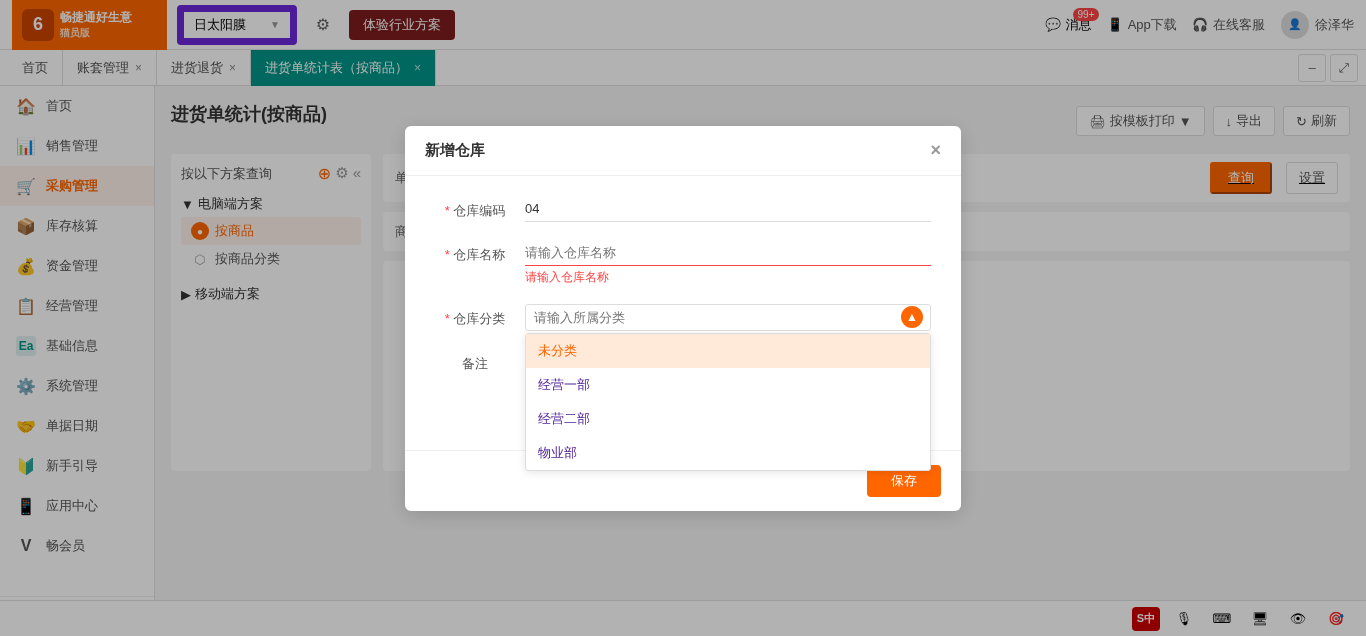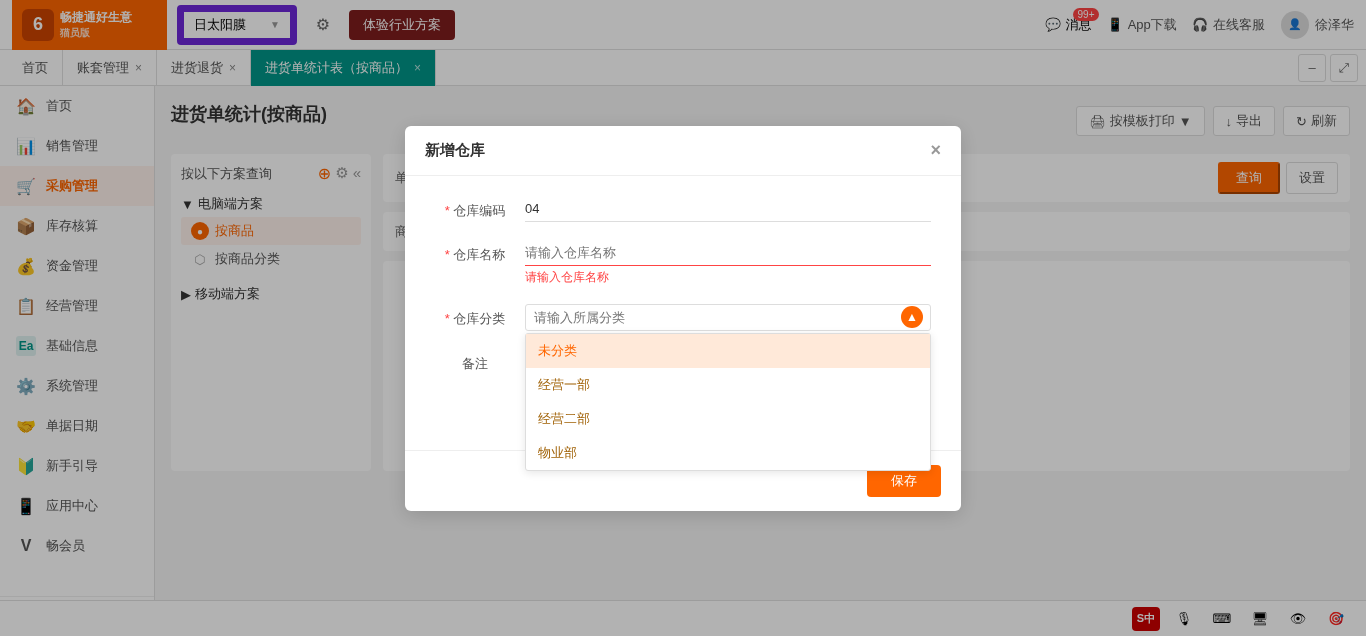--- a/index.html
+++ b/index.html
@@ -122,21 +122,21 @@
       display: flex; align-items: center; justify-content: center; color: #fff; font-size: 12px; cursor: pointer;
     }
 
     
     .category-dropdown {
       position: absolute; top: 100%; left: 0; right: 0; background: #fff;
       border: 1px solid #ddd; border-radius: 3px; z-index: 200;
       box-shadow: 0 2px 8px rgba(0,0,0,0.1); margin-top: 2px;
     }
     .dropdown-item {
-      padding: 8px 12px; cursor: pointer; color: #a16207; font-size: 13px;
+      padding: 8px 12px; cursor: pointer; color: #4c1d95; font-size: 13px;
     }
     .dropdown-item.selected { background: #ffe9d9; color: #ff6600; }
 
     .form-note { flex: 1; border: 1px solid #ddd; border-radius: 3px; padding: 5px 8px; font-size: 13px; outline: none; resize: none; height: 60px; }
 
     .modal-footer {
       display: flex; justify-content: flex-end; gap: 10px;
       padding: 14px 20px; border-top: 1px solid #eee;
     }
     .btn-save { background: #ff6600; color: #fff; border: none; border-radius: 4px; padding: 7px 24px; cursor: pointer; font-size: 13px; }
@@ -336,21 +336,21 @@
           <span class="filter-label">单据日期</span>
           <input class="filter-input" type="text" style="width: 180px;">
           <span class="filter-label">付款方式</span>
           <select class="filter-select">
             <option></option>
           </select>
           <span class="filter-label">单据状态</span>
           <select class="filter-select">
             <option></option>
           </select>
-          <span style="margin-left:auto;display:flex;gap:6px;">
+          <span style="margin-left:auto;display:flex;gap:14px;text-decoration:underline;">
             <button class="toolbar-btn-orange">查询</button>
             <button class="toolbar-btn">设置</button>
           </span>
         </div>
 
         <div class="filter-row">
           <span class="filter-label">商品</span>
           <input class="filter-input" type="text" style="width: 200px;">
           <span style="cursor:pointer;color:#999;">···</span>
         </div>

